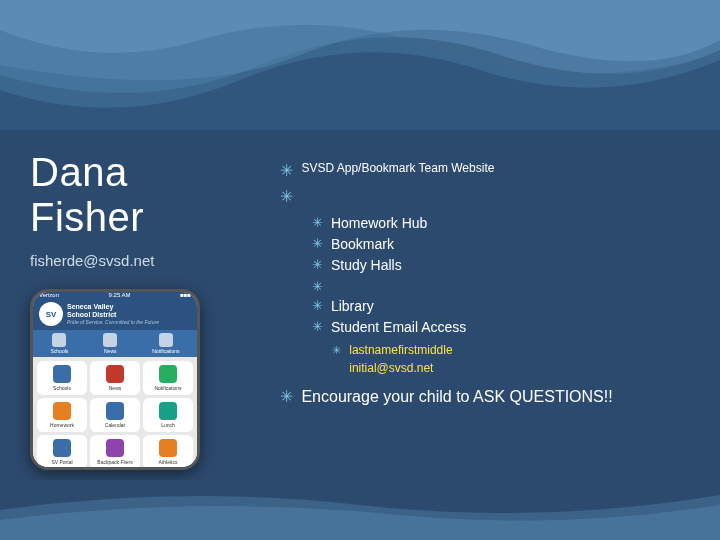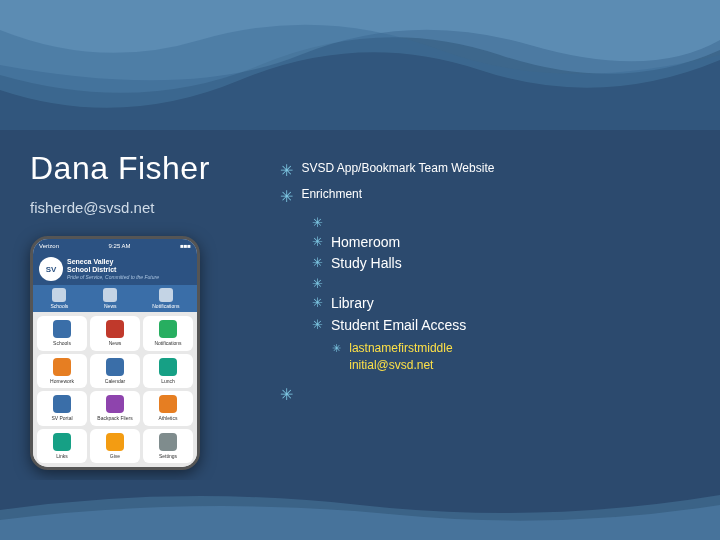--- a/index.html
+++ b/index.html
@@ -56,21 +56,21 @@
     
     .left-col {
       width: 220px;
       flex-shrink: 0;
       display: flex;
       flex-direction: column;
       gap: 8px;
     }
 
     .presenter-name {
-      font-size: 32px;
+      font-size: 40px;
       font-weight: 300;
       color: #ffffff;
       letter-spacing: 0.5px;
       margin-bottom: 4px;
     }
 
     .presenter-title {
       font-size: 14px;
       color: #d0dce8;
       margin-bottom: 2px;
@@ -432,30 +432,30 @@
   <div class="right-col">
 
     <div class="bullet-item">
       <span class="bullet-star">✳</span>
       <span class="bullet-text large">SVSD App/Bookmark Team Website</span>
     </div>
 
     <div class="bullet-item" style="flex-direction:column; gap:4px;">
       <div style="display:flex; align-items:flex-start; gap:8px;">
         <span class="bullet-star">✳</span>
-        <span class="bullet-text large">Enrichment</span>
       </div>
 
       <div class="sub-list" style="margin-left:32px;">
         <div class="sub-item">
           <span class="sub-star">✳</span>
-        </div>
-        <div class="sub-item">
-          <span class="sub-star">✳</span>
-          <span class="sub-text">Homeroom</span>
+          <span class="sub-text">Homework Hub</span>
+        </div>
+        <div class="sub-item">
+          <span class="sub-star">✳</span>
+          <span class="sub-text">Bookmark</span>
         </div>
         <div class="sub-item">
           <span class="sub-star">✳</span>
           <span class="sub-text">Study Halls</span>
         </div>
         <div class="sub-item">
           <span class="sub-star">✳</span>
         </div>
         <div class="sub-item">
           <span class="sub-star">✳</span>
@@ -474,20 +474,21 @@
           <div class="sub-sub-item">
             <span class="sub-sub-star" style="opacity:0;">✳</span>
             <span class="sub-sub-text">initial@svsd.net</span>
           </div>
         </div>
       </div>
     </div>
 
     <div class="encourage-item">
       <span class="encourage-star">✳</span>
+      <span class="encourage-text">Encourage your child to ASK QUESTIONS!!</span>
     </div>
 
   </div>
 </div>
 
 <div class="wave-bottom">
   <svg viewBox="0 0 720 60" preserveAspectRatio="none" style="width:100%;height:100%;" xmlns="http://www.w3.org/2000/svg">
     <rect width="720" height="60" fill="#2c4a6e"></rect>
     <path d="M0,60 L0,30 Q180,5 360,25 Q540,45 720,15 L720,60 Z" fill="#4a7ba0" opacity="0.5"></path>
     <path d="M0,60 L0,40 Q200,15 400,35 Q560,50 720,25 L720,60 Z" fill="#5b8db8" opacity="0.4"></path>

